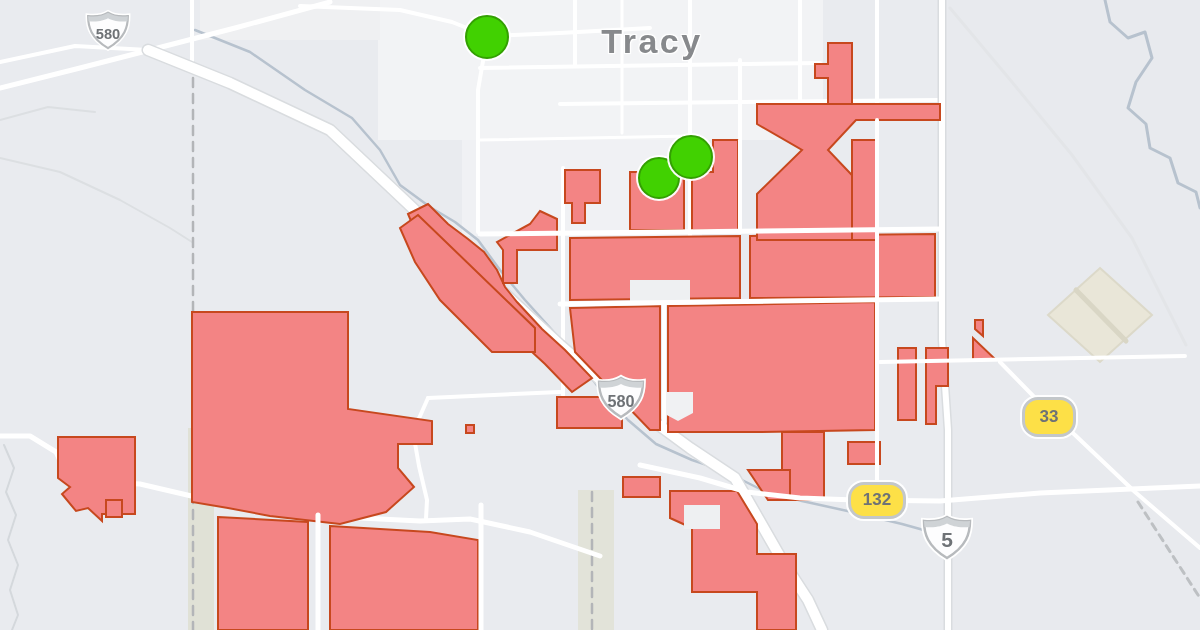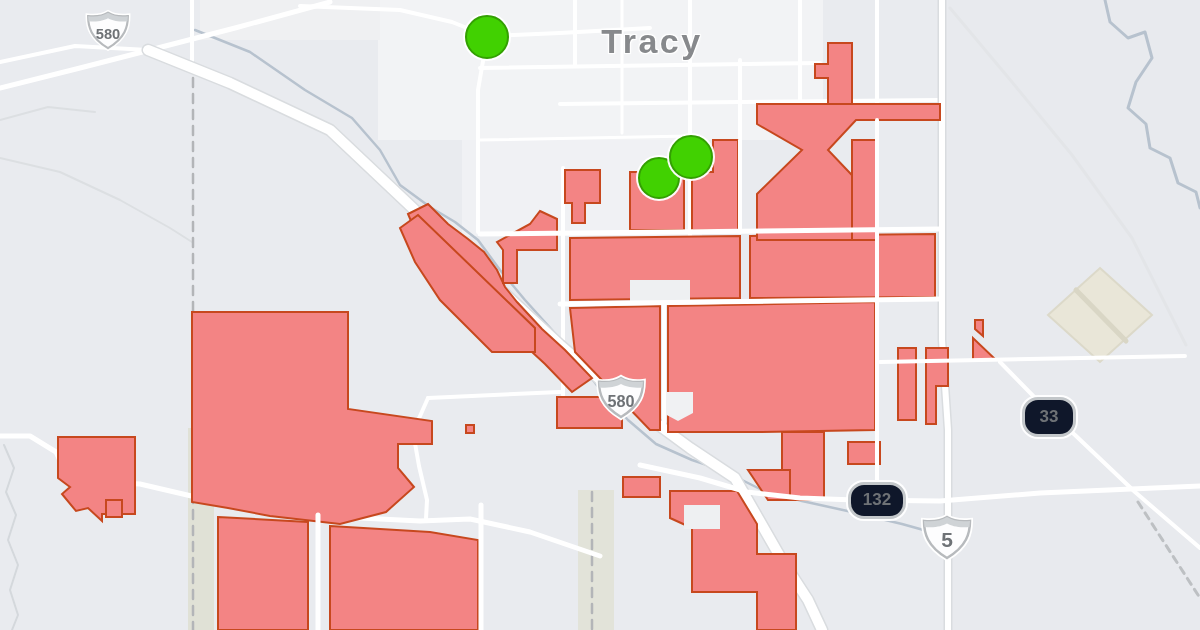--- a/index.html
+++ b/index.html
@@ -2,21 +2,21 @@
 <html><head>
 <meta charset="utf-8">
 <style>
   html,body{margin:0;padding:0;background:#e9ebef;}
   .map{position:relative;width:1200px;height:630px;overflow:hidden;font-family:"Liberation Sans",sans-serif;}
   .map svg.base{position:absolute;left:0;top:0;}
   .city-label{position:absolute;transform:translate(-50%,-50%);font-size:34px;font-weight:700;
     color:#87898c;letter-spacing:2.5px;white-space:nowrap;
     text-shadow:-1px -1px 0 #fff,1px -1px 0 #fff,-1px 1px 0 #fff,1px 1px 0 #fff,0 0 4px #fff;}
   .shield{position:absolute;display:flex;align-items:center;justify-content:center;}
-  .shield.oval{background:#0f172a;border:3px solid #c3c7ca;border-radius:16px;
+  .shield.oval{background:#fde047;border:3px solid #c3c7ca;border-radius:16px;
     box-shadow:0 0 0 2px rgba(255,255,255,.95);}
   .shield.oval span{font-size:17px;font-weight:700;color:#6e7276;}
   .shield svg{width:100%;height:100%;overflow:visible;}
   .marker{position:absolute;border-radius:50%;background:#41d101;border:2.5px solid #33a002;
     box-shadow:0 0 0 2px rgba(255,255,255,.95);box-sizing:border-box;}
 </style>
 </head>
 <body>
 
 <div class="map">

